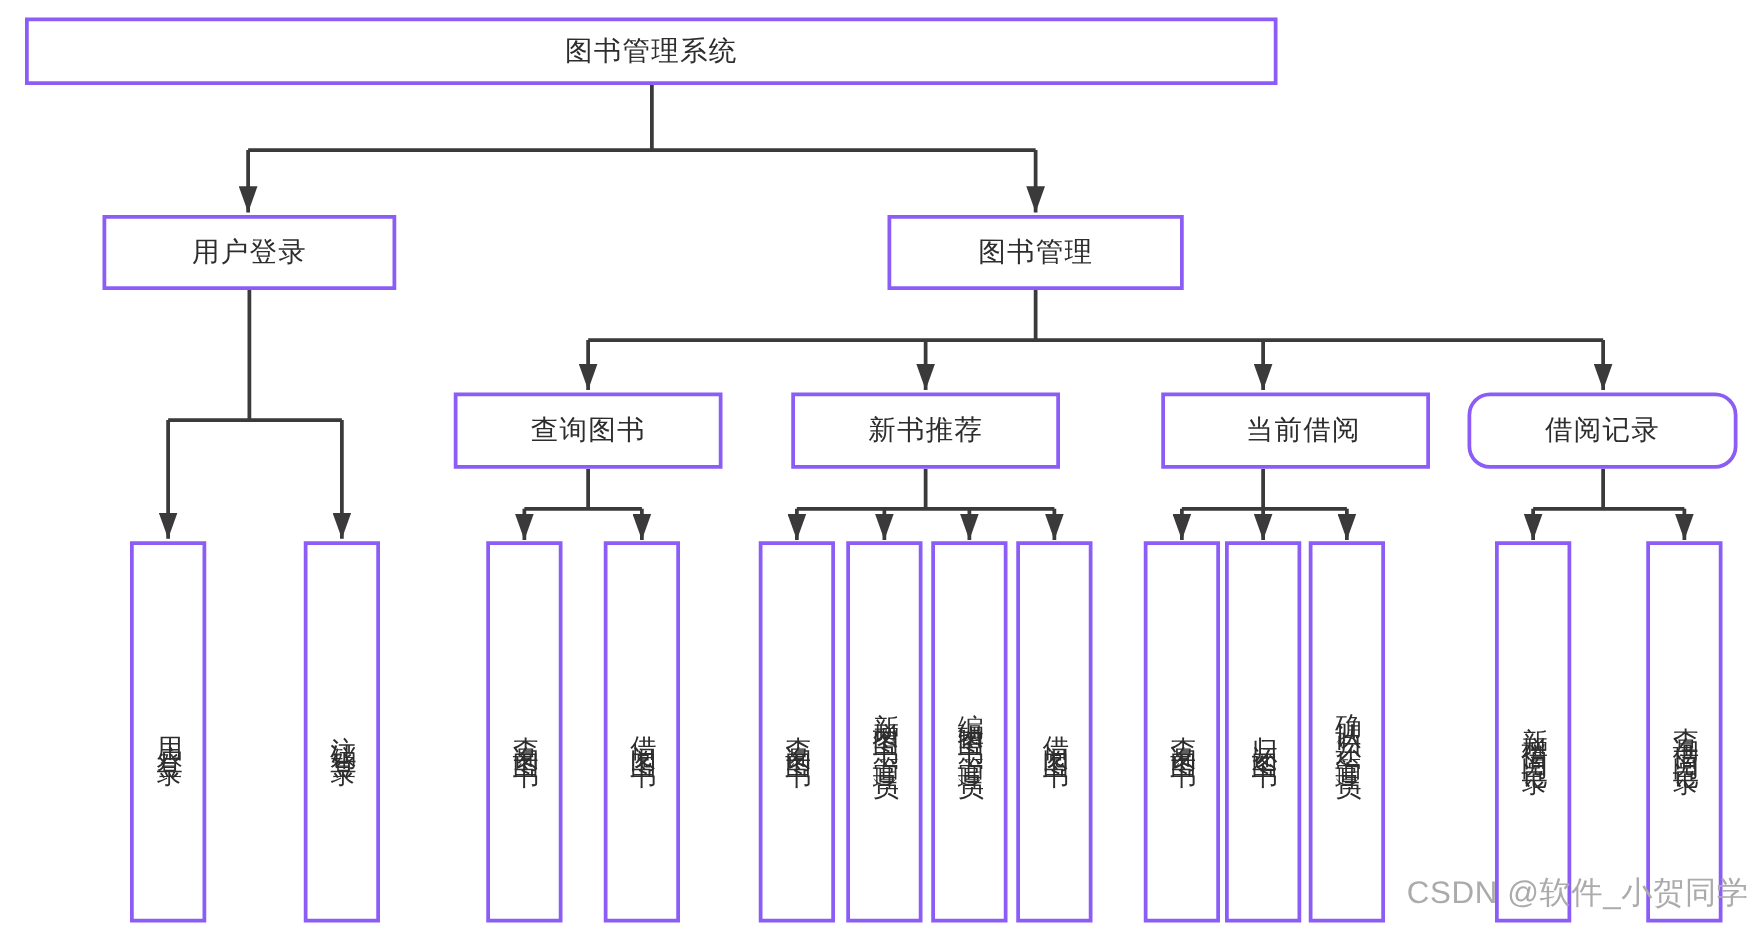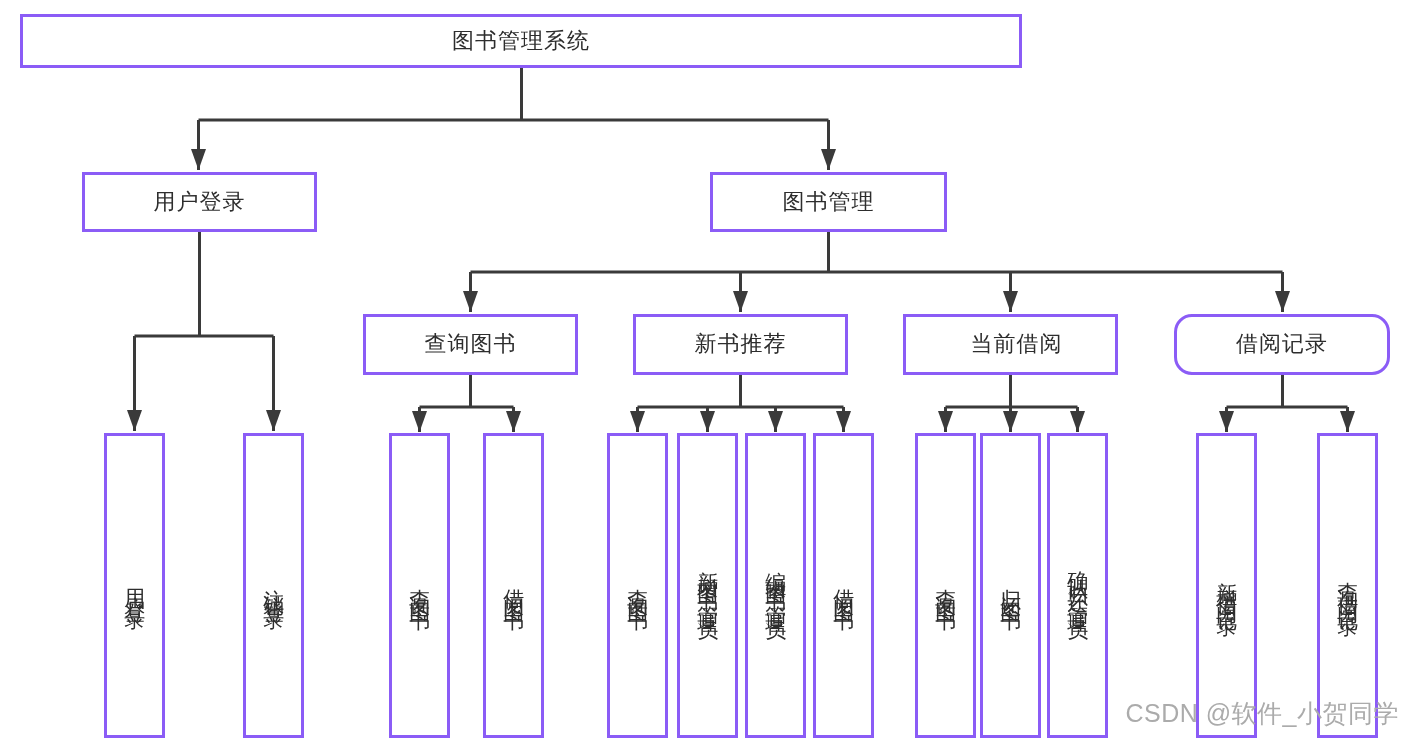--- a/index.html
+++ b/index.html
@@ -42,21 +42,21 @@
     letter-spacing: 7px;
     line-height: 1.35;
   }
   
   .n-root        { left: 20px;   top: 14px;  width: 1002px; height: 54px; }
   .n-user-login  { left: 82px;   top: 172px; width: 235px;  height: 60px; }
   .n-book-mgmt   { left: 710px;  top: 172px; width: 237px;  height: 60px; }
   .lvl3          { top: 314px; height: 61px; width: 215px; }
   .n-new-book    { left: 363px; }
   .n-borrow      { left: 633px; }
-  .n-current     { left: 903px; padding-left: 12px; }
+  .n-current     { left: 929px; padding-left: 12px; }
   .n-record      { left: 1174px; width: 216px; border-radius: 18px; }
   .leaf          { top: 433px; height: 305px; width: 61px; }
   .n-leaf-a1 { left: 104px;  }
   .n-leaf-a2 { left: 243px;  }
   .n-leaf-b1 { left: 389px;  }
   .n-leaf-b2 { left: 483px;  }
   .n-leaf-c1 { left: 607px;  }
   .n-leaf-c2 { left: 677px;  }
   .n-leaf-c3 { left: 745px;  }
   .n-leaf-c4 { left: 813px;  }

